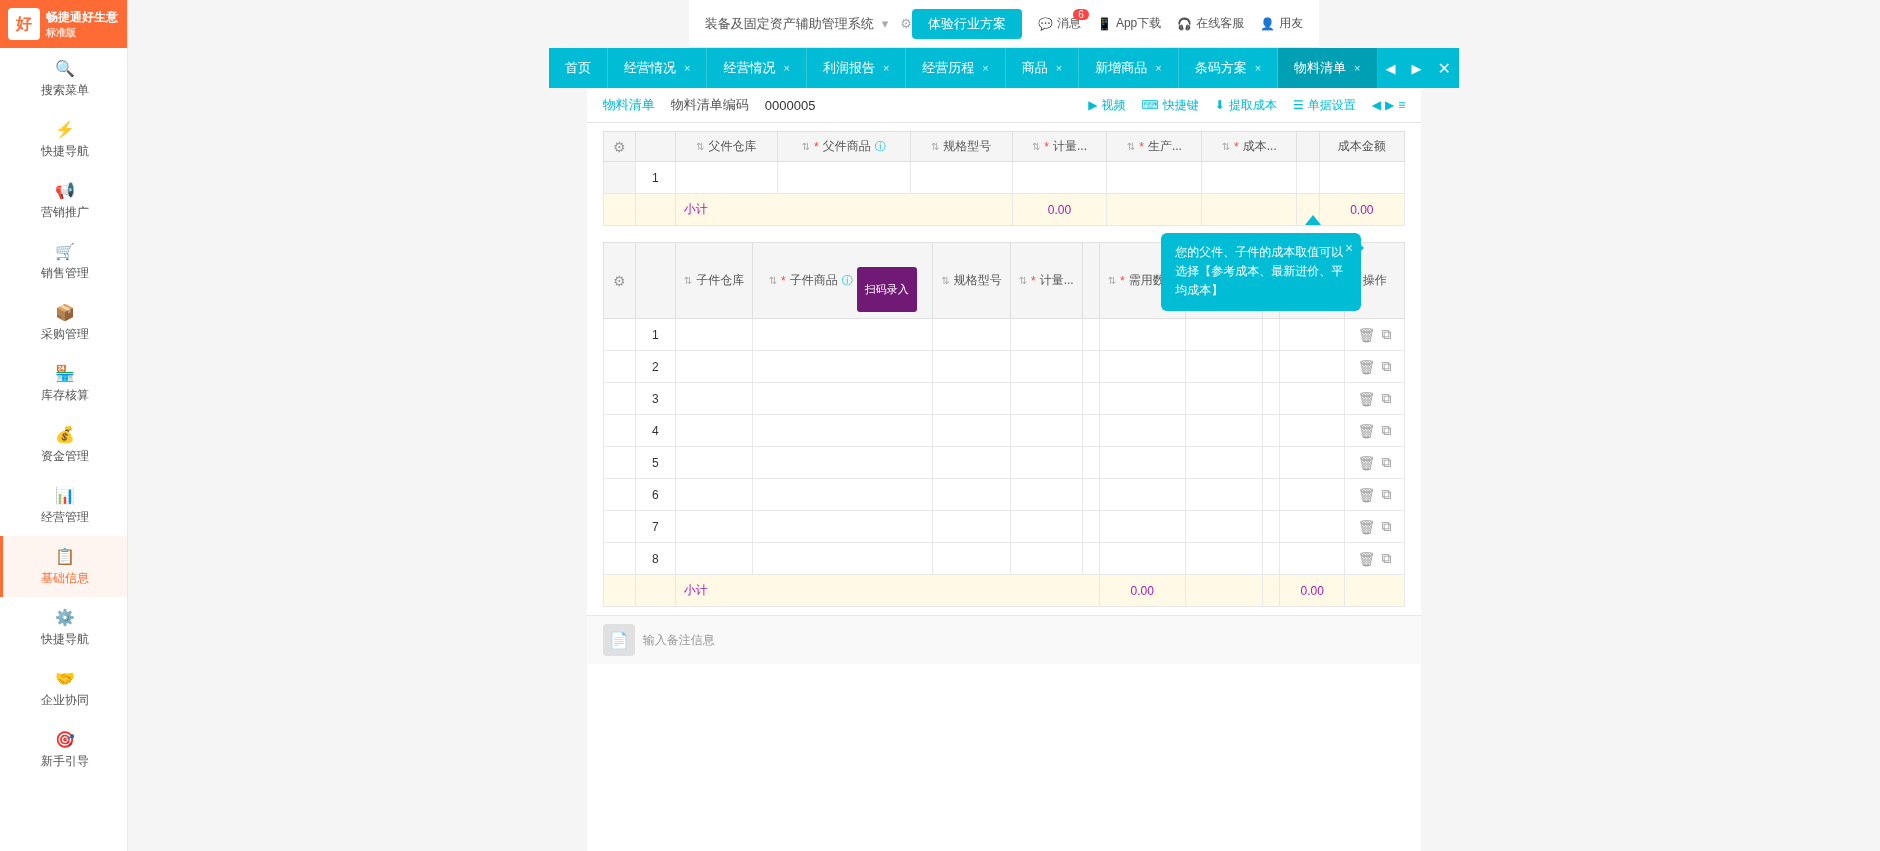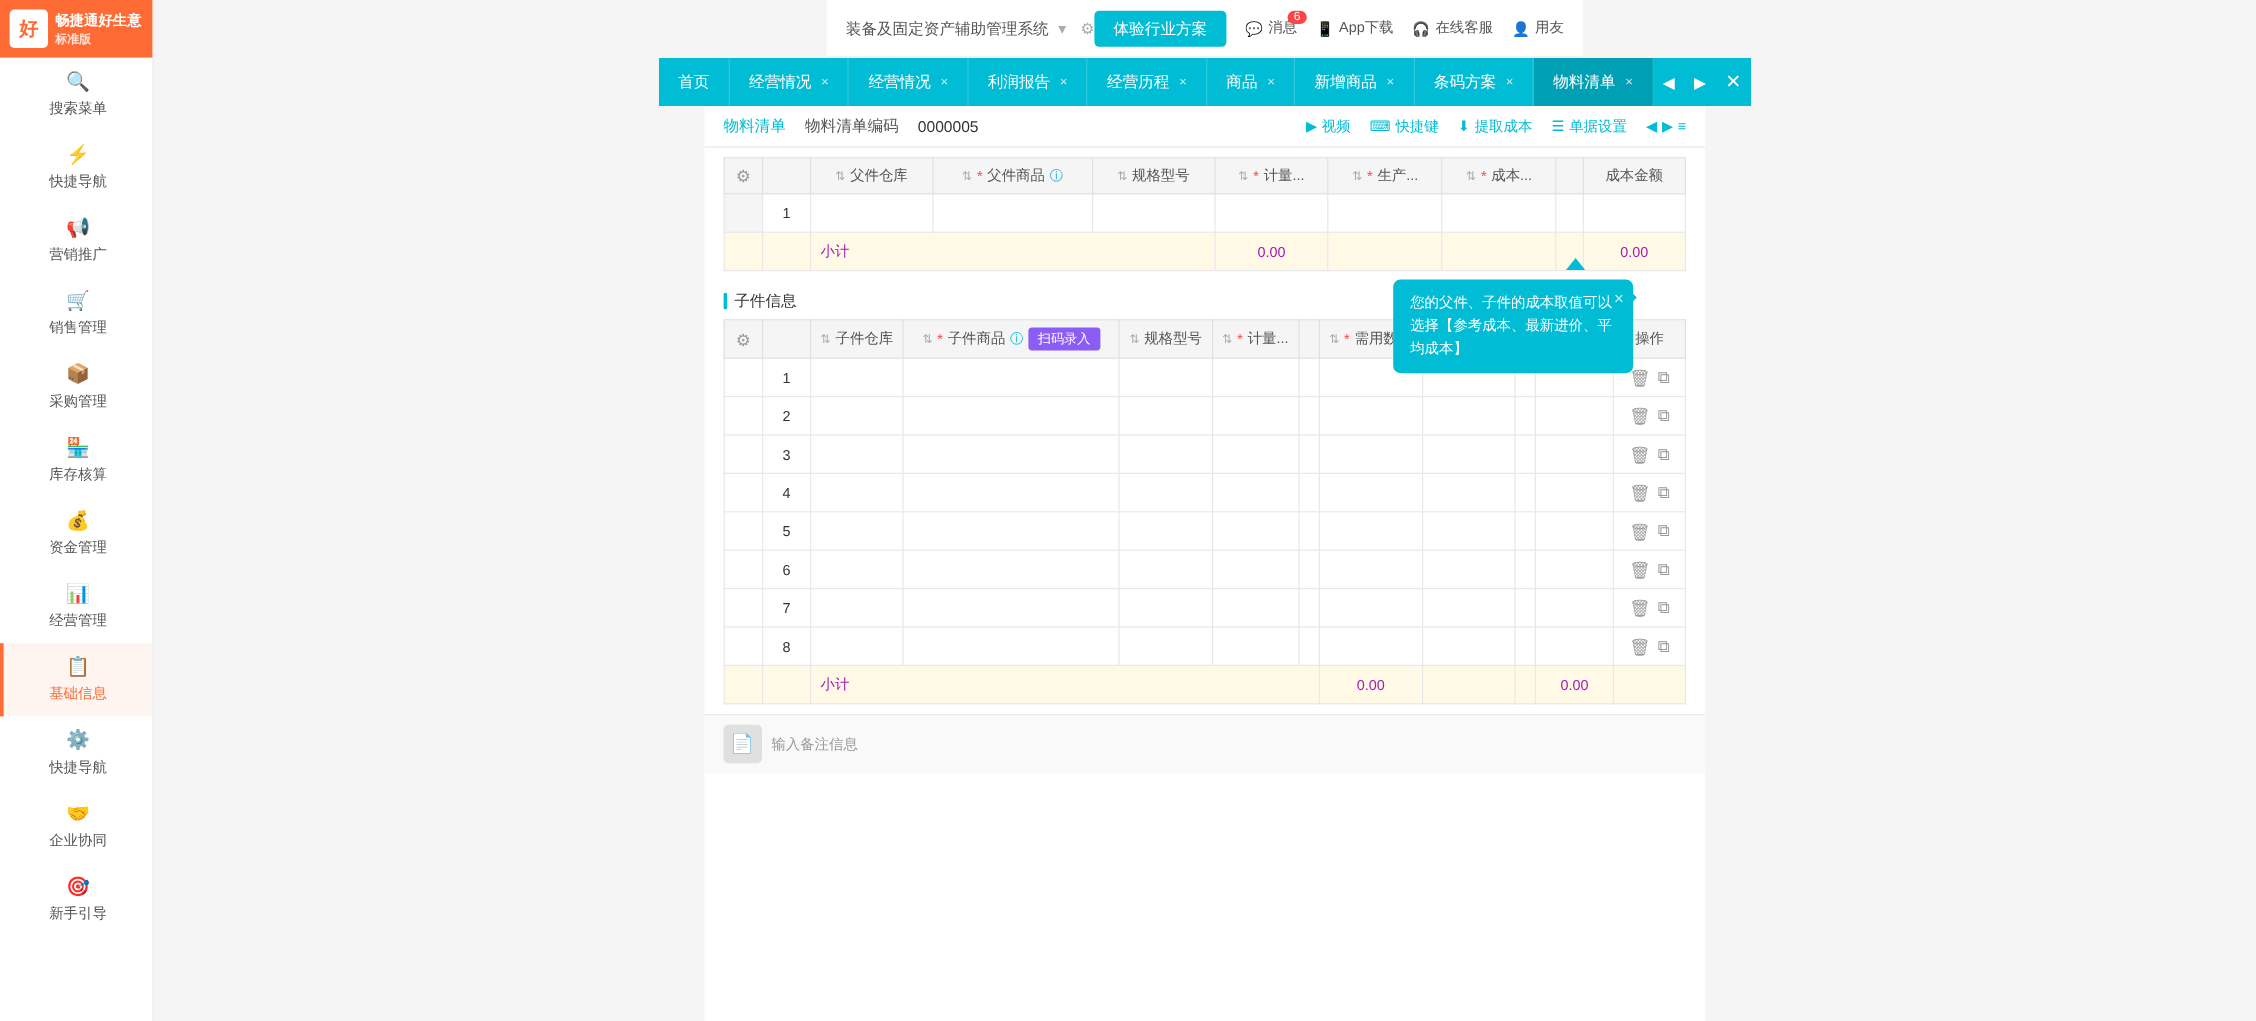--- a/index.html
+++ b/index.html
@@ -251,27 +251,28 @@
       width: 32px;
       background: #f5f5f5;
     }
     .col-num {
       width: 40px;
     }
     .col-action {
       width: 60px;
     }
     .scan-btn {
-      background: #8b5cf6;
+      background: #701a75;
       color: white;
       border: none;
-      padding: 2px 8px;
+      padding: 15px 8px;
       border-radius: 3px;
       font-size: 11px;
       cursor: pointer;
+      margin-top: 18px;
     }
     .action-icons {
       display: flex;
       align-items: center;
       justify-content: center;
       gap: 6px;
       font-size: 14px;
       color: #999;
     }
     .action-icon { cursor: pointer; }
@@ -599,23 +600,20 @@
             <td></td>
             <td>
               <span>0.00</span>
             </td>
           </tr>
         </tbody>
       </table>
     </div>
 
     <div class="section">
-      <div class="section-title">
-        <span>子件信息</span>
-      </div>
       <table class="data-table">
         <thead>
           <tr>
             <th class="col-settings"><span class="gear-icon">⚙</span></th>
             <th></th>
             <th>
               <div class="th-content">
                   <span class="sort-arrows">⇅</span>
                   <span>子件仓库</span>
                 </div>

